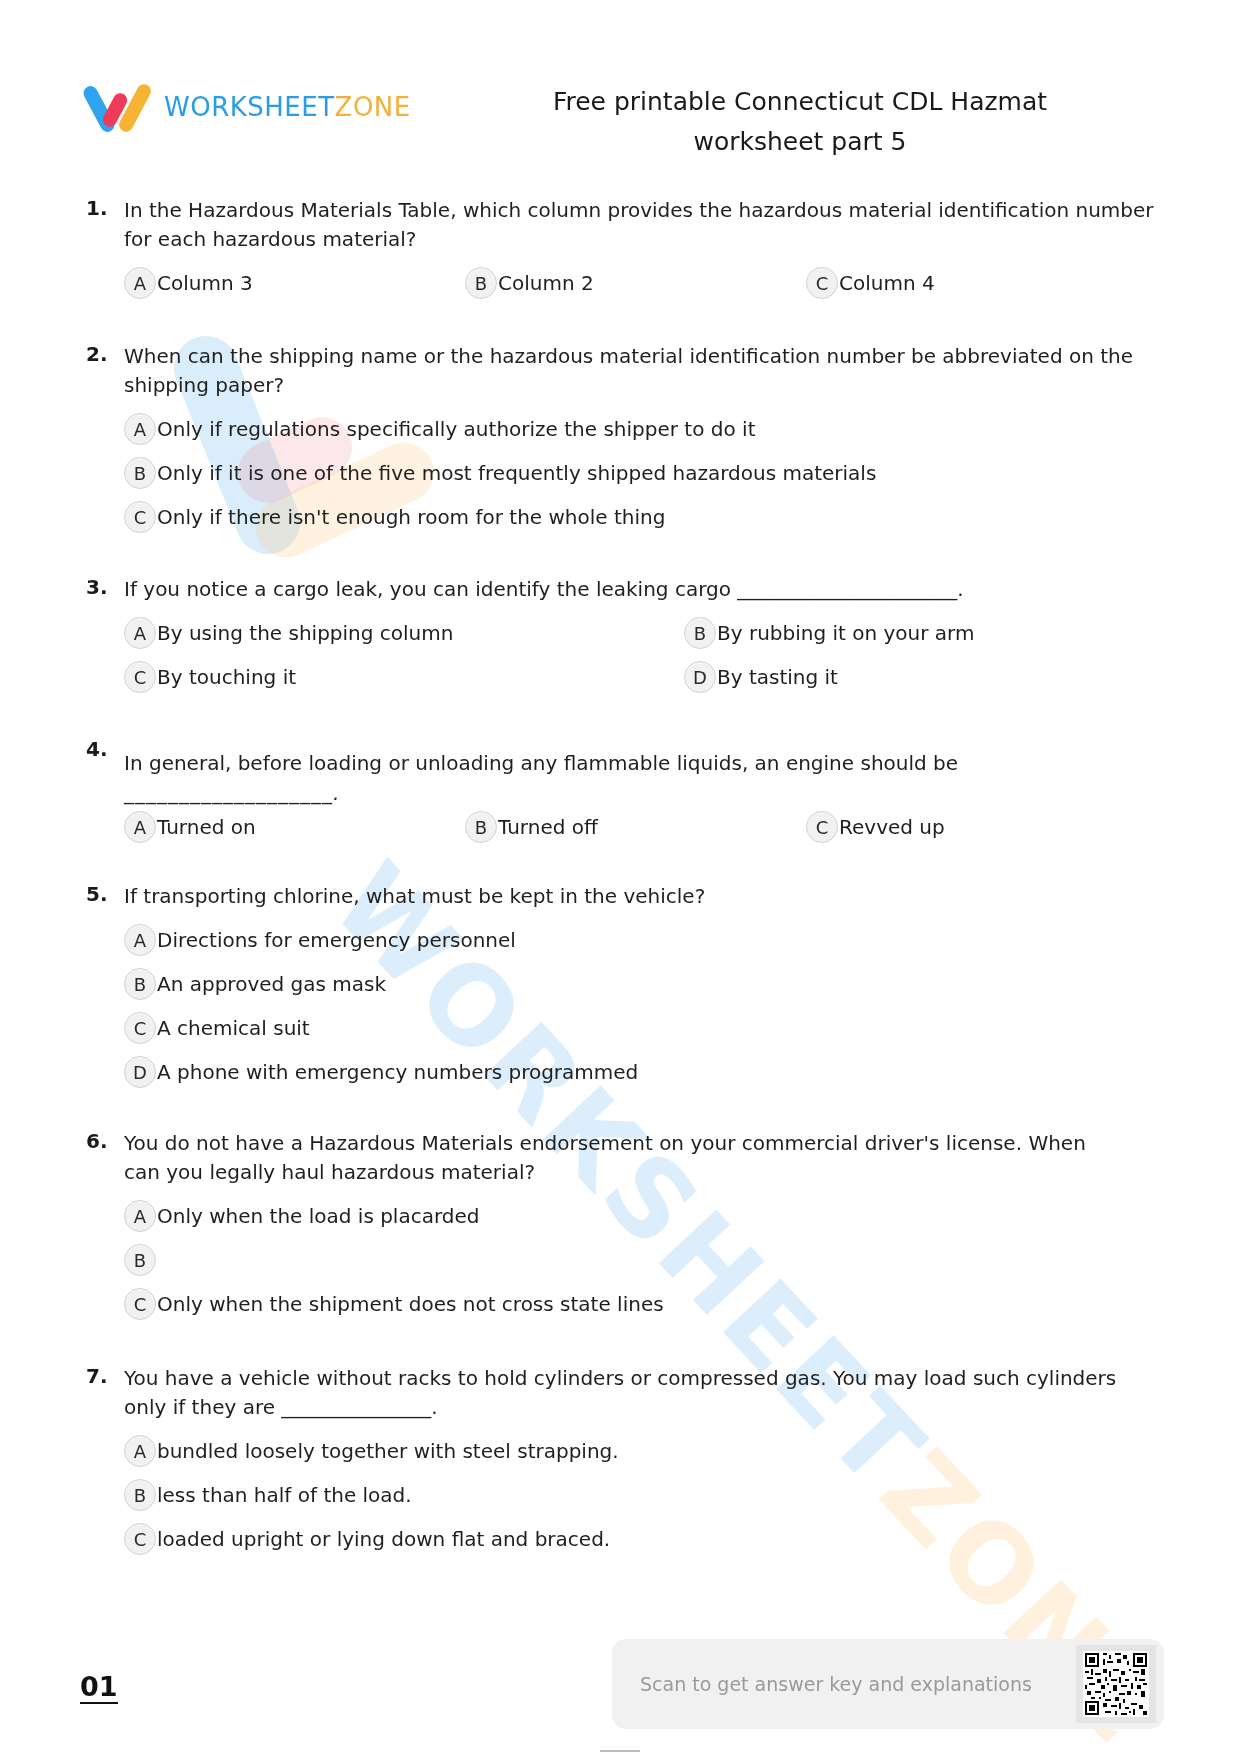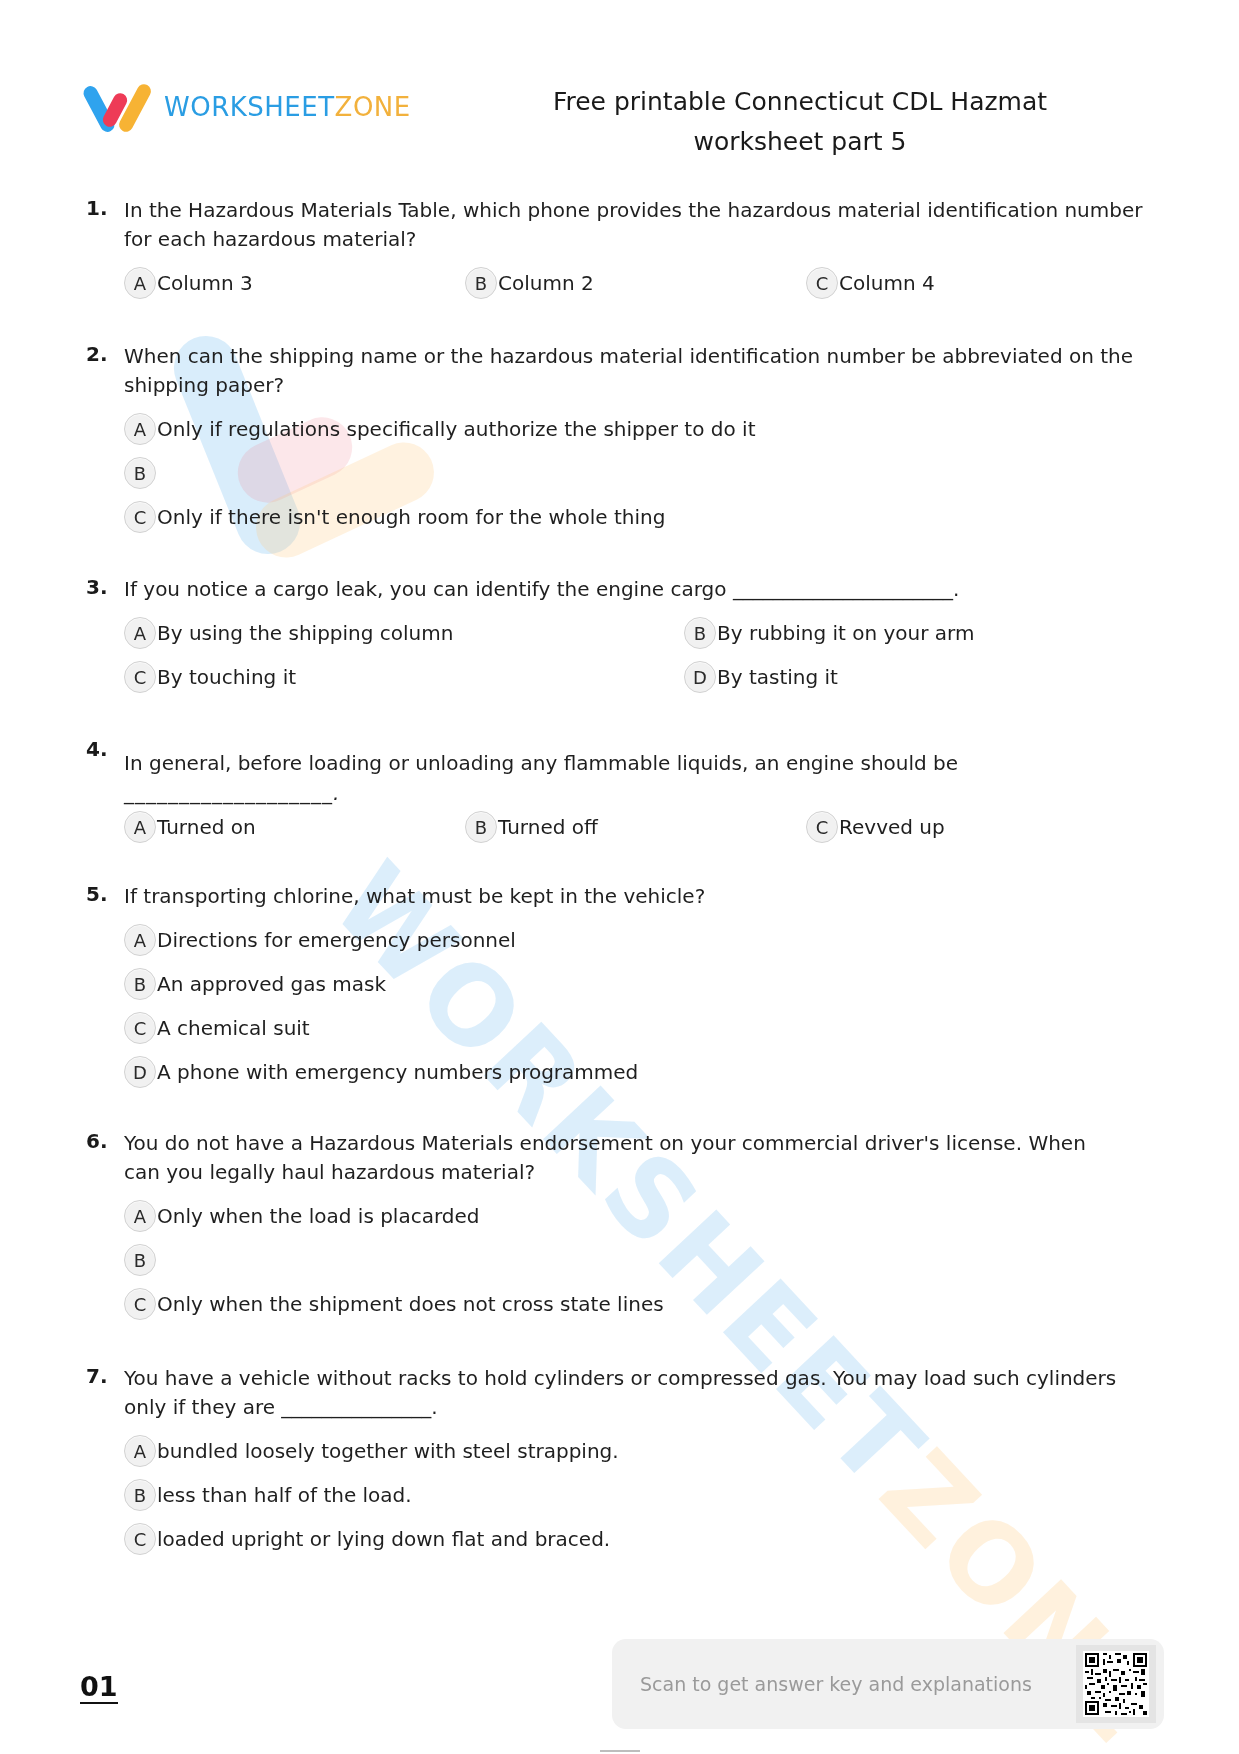--- a/index.html
+++ b/index.html
@@ -102,21 +102,21 @@
     <div class="logo-text"><span class="lt-blue">WORKSHEET</span><span class="lt-orange">ZONE</span></div>
   </div>
 
   <div class="title">
     <div>Free printable Connecticut CDL Hazmat</div>
     <div>worksheet part 5</div>
   </div>
 
   <div class="question" style="top:196px;">
     <div class="q-num" style="top:0;">1.</div>
-    <div class="q-text" style="top:0;">In the Hazardous Materials Table, which phone provides the hazardous material identification number for each hazardous material?</div>
+    <div class="q-text" style="top:0;">In the Hazardous Materials Table, which column provides the hazardous material identification number for each hazardous material?</div>
     <div class="opt" style="left:124px; top:70px;">
       <div class="opt-badge">A</div>
       <div class="opt-text">Column 3</div>
     </div>
     <div class="opt" style="left:465px; top:70px;">
       <div class="opt-badge">B</div>
       <div class="opt-text">Column 2</div>
     </div>
     <div class="opt" style="left:806px; top:70px;">
       <div class="opt-badge">C</div>
@@ -126,30 +126,31 @@
 
   <div class="question" style="top:342px;">
     <div class="q-num" style="top:0;">2.</div>
     <div class="q-text" style="top:0;">When can the shipping name or the hazardous material identification number be abbreviated on the shipping paper?</div>
     <div class="opt" style="left:124px; top:70px;">
       <div class="opt-badge">A</div>
       <div class="opt-text">Only if regulations specifically authorize the shipper to do it</div>
     </div>
     <div class="opt" style="left:124px; top:114px;">
       <div class="opt-badge">B</div>
+      <div class="opt-text">Only if it is one of the five most frequently shipped hazardous materials</div>
     </div>
     <div class="opt" style="left:124px; top:158px;">
       <div class="opt-badge">C</div>
       <div class="opt-text">Only if there isn't enough room for the whole thing</div>
     </div>
   </div>
 
   <div class="question" style="top:575px;">
     <div class="q-num" style="top:0;">3.</div>
-    <div class="q-text" style="top:0;">If you notice a cargo leak, you can identify the engine cargo ______________________.</div>
+    <div class="q-text" style="top:0;">If you notice a cargo leak, you can identify the leaking cargo ______________________.</div>
     <div class="opt" style="left:124px; top:41px;">
       <div class="opt-badge">A</div>
       <div class="opt-text">By using the shipping column</div>
     </div>
     <div class="opt" style="left:684px; top:41px;">
       <div class="opt-badge">B</div>
       <div class="opt-text">By rubbing it on your arm</div>
     </div>
     <div class="opt" style="left:124px; top:85px;">
       <div class="opt-badge">C</div>

